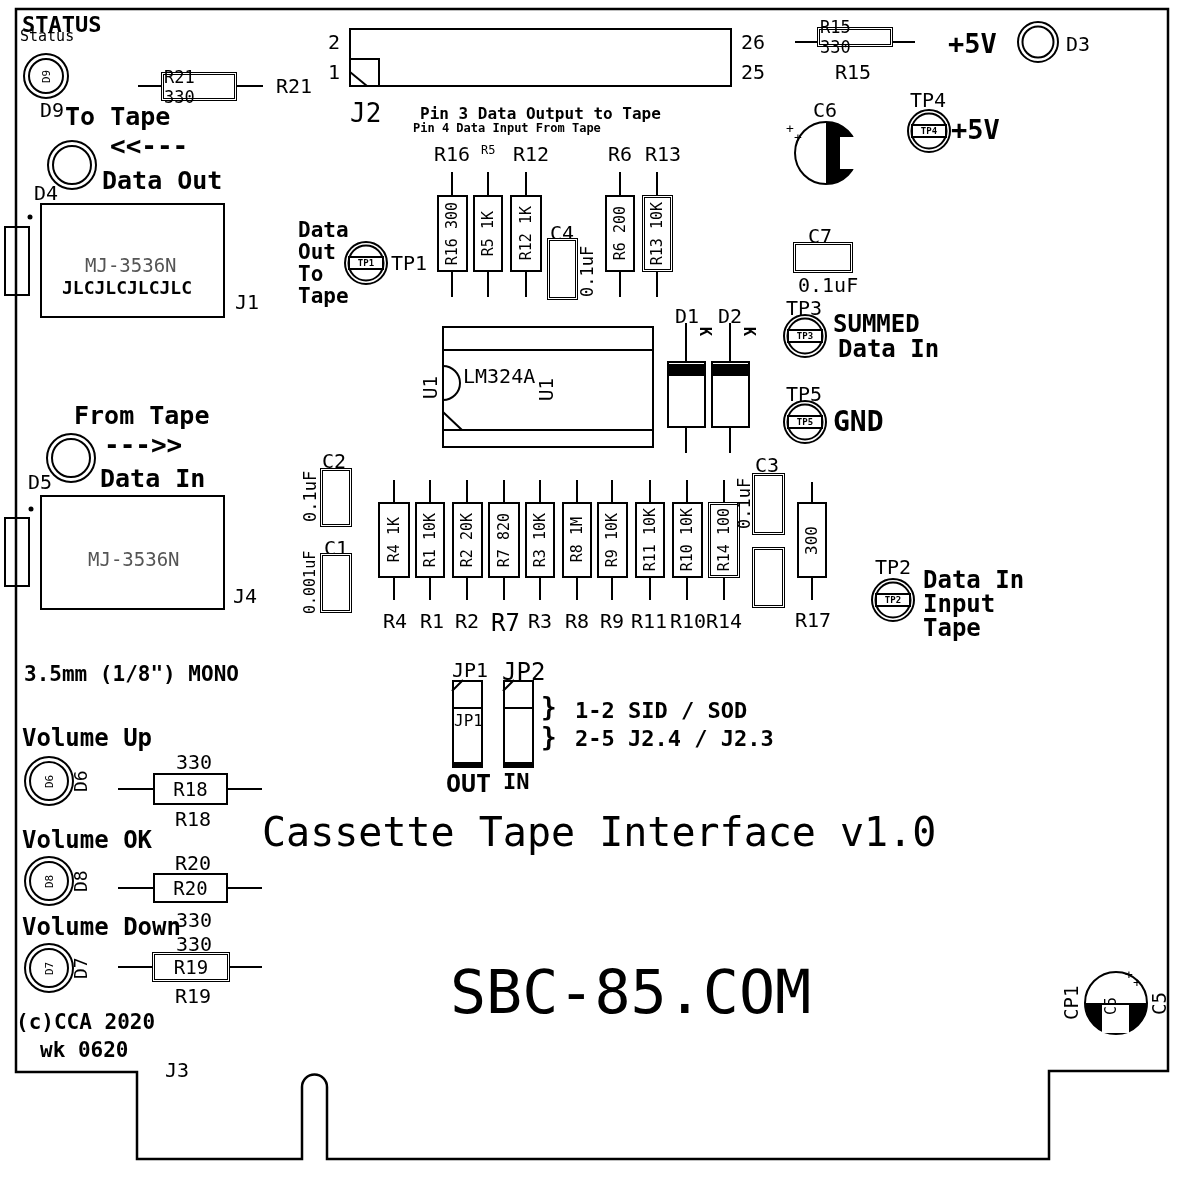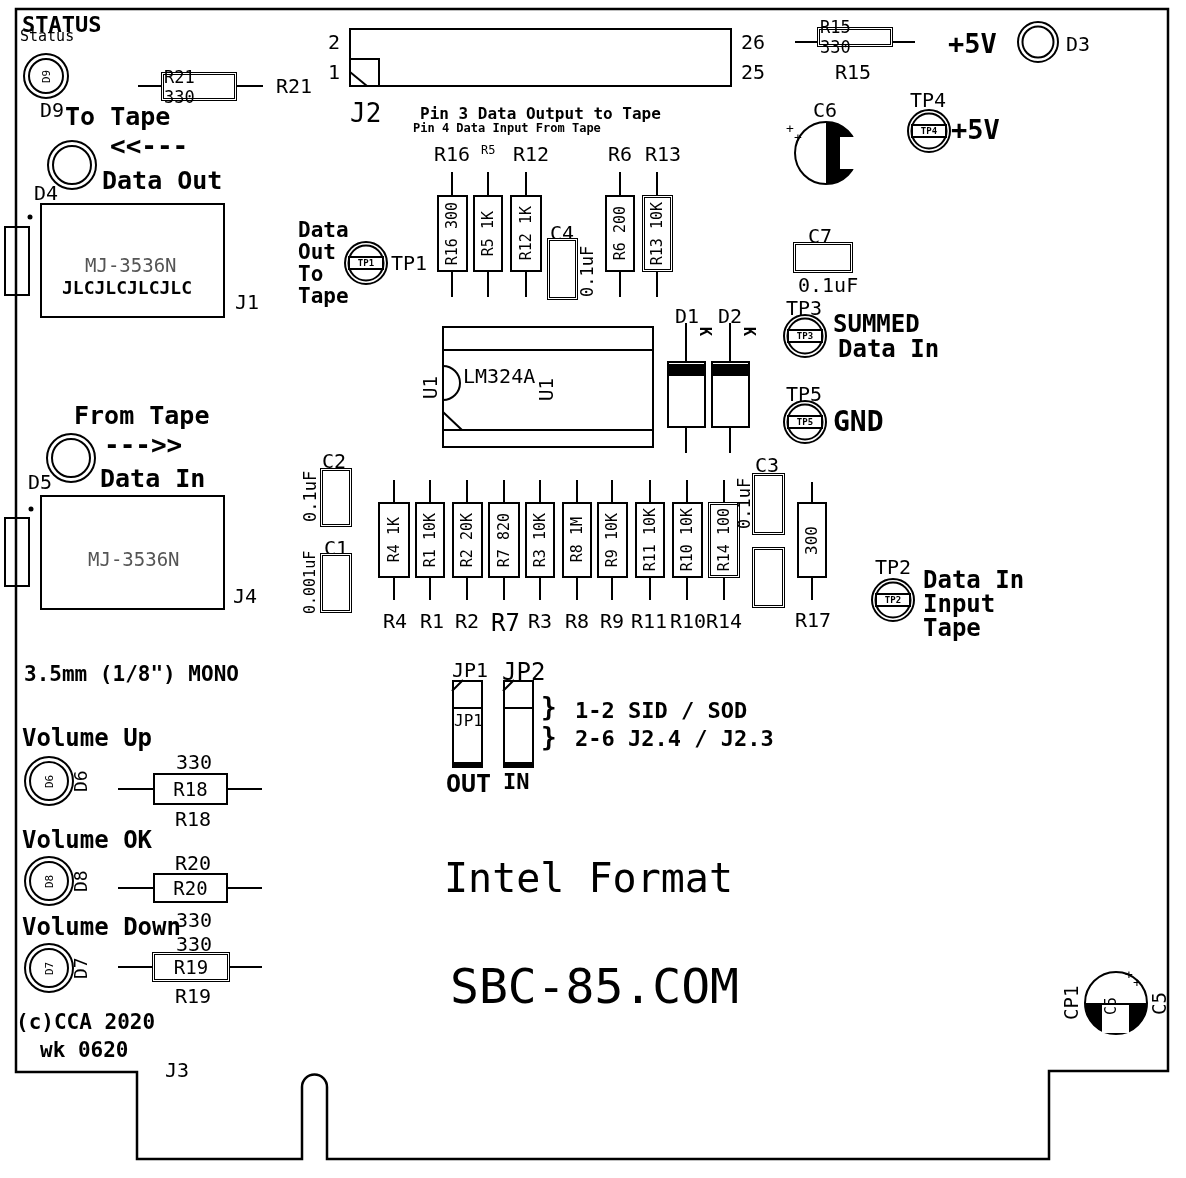--- a/index.html
+++ b/index.html
@@ -319,21 +319,21 @@
   <div class="t" style="left:452px;top:660px;font-size:20px">JP1</div>
   <div class="t" style="left:502px;top:660px;font-size:24px">JP2</div>
   <div class="box nofill" style="left:452px;top:680px;width:31px;height:88px"></div>
   <div class="box nofill" style="left:503px;top:680px;width:31px;height:88px"></div>
   <div class="t" style="left:454px;top:713px;font-size:16px">JP1</div>
   <div class="t b" style="left:446px;top:771px;font-size:25px">OUT</div>
   <div class="t b" style="left:503px;top:771px;font-size:22px">IN</div>
   <div class="t b" style="left:541px;top:694px;font-size:26px">}</div>
   <div class="t b" style="left:541px;top:724px;font-size:26px">}</div>
   <div class="t b" style="left:575px;top:700px;font-size:22px">1-2 SID / SOD</div>
-  <div class="t b" style="left:575px;top:728px;font-size:22px">2-6 J2.4 / J2.3</div>
+  <div class="t b" style="left:575px;top:728px;font-size:22px">2-5 J2.4 / J2.3</div>
 
   <div class="t b" style="left:22px;top:726px;font-size:24px">Volume Up</div>
   <div class="vt" style="left:41px;top:765px;width:16px;height:32px;font-size:11px">D6</div>
   <div class="vt" style="left:72px;top:763px;width:18px;height:36px;font-size:18px">D6</div>
   <div class="t" style="left:176px;top:752px;font-size:20px">330</div>
   <div class="box" style="left:153px;top:773px;width:75px;height:32px;font-size:19px">
       <span>R18</span>
     </div>
   <div class="t" style="left:175px;top:809px;font-size:20px">R18</div>
 
@@ -348,22 +348,22 @@
 
   <div class="t b" style="left:22px;top:915px;font-size:24px">Volume Down</div>
   <div class="t" style="left:176px;top:934px;font-size:20px">330</div>
   <div class="vt" style="left:41px;top:952px;width:16px;height:32px;font-size:11px">D7</div>
   <div class="vt" style="left:72px;top:950px;width:18px;height:36px;font-size:18px">D7</div>
   <div class="box dbl" style="left:152px;top:952px;width:78px;height:30px;font-size:19px">
       <span>R19</span>
     </div>
   <div class="t" style="left:175px;top:986px;font-size:20px">R19</div>
 
-  <div class="t" style="left:444px;top:858px;font-size:40px">Intel Format</div>
-  <div class="t" style="left:450px;top:962px;font-size:48px">SBC-85.COM</div>
+  <div class="t" style="left:262px;top:812px;font-size:40px">Cassette Tape Interface v1.0</div>
+  <div class="t" style="left:450px;top:962px;font-size:60px">SBC-85.COM</div>
   <div class="t b" style="left:16px;top:1012px;font-size:21px">(c)CCA 2020</div>
   <div class="t b" style="left:40px;top:1040px;font-size:21px">wk 0620</div>
   <div class="t" style="left:165px;top:1060px;font-size:20px">J3</div>
 
   <div class="t" style="left:1125px;top:968px;font-size:13px">+</div>
   <div class="t" style="left:1133px;top:976px;font-size:13px">+</div>
   <div class="vt" style="left:1061px;top:982px;width:20px;height:42px;font-size:19px">CP1</div>
   <div class="vt" style="left:1103px;top:988px;width:16px;height:36px;font-size:15px">C5</div>
   <div class="vt" style="left:1149px;top:986px;width:20px;height:36px;font-size:19px">C5</div>
 

